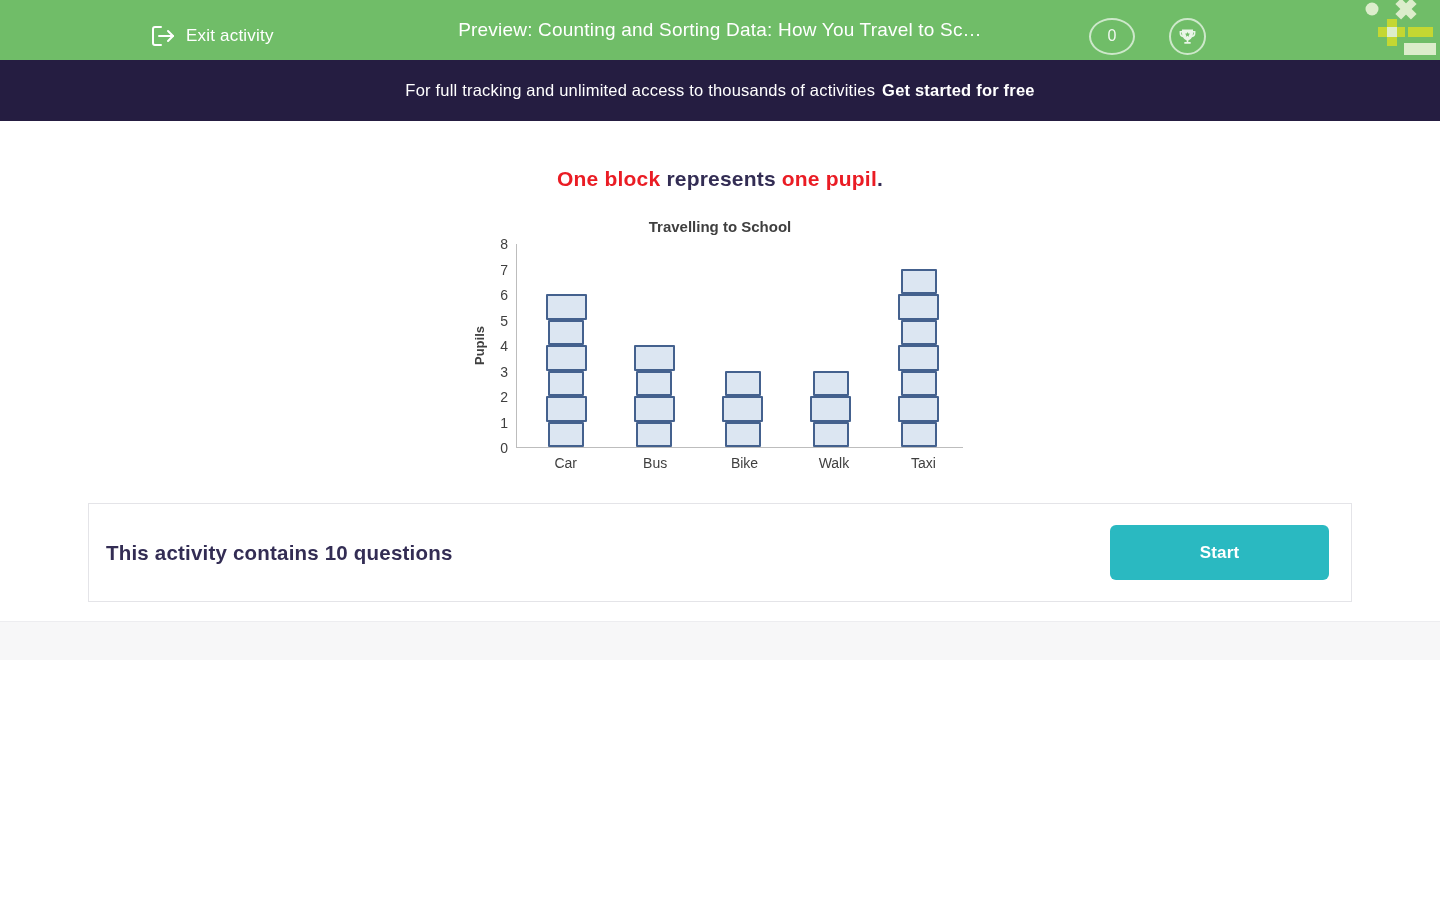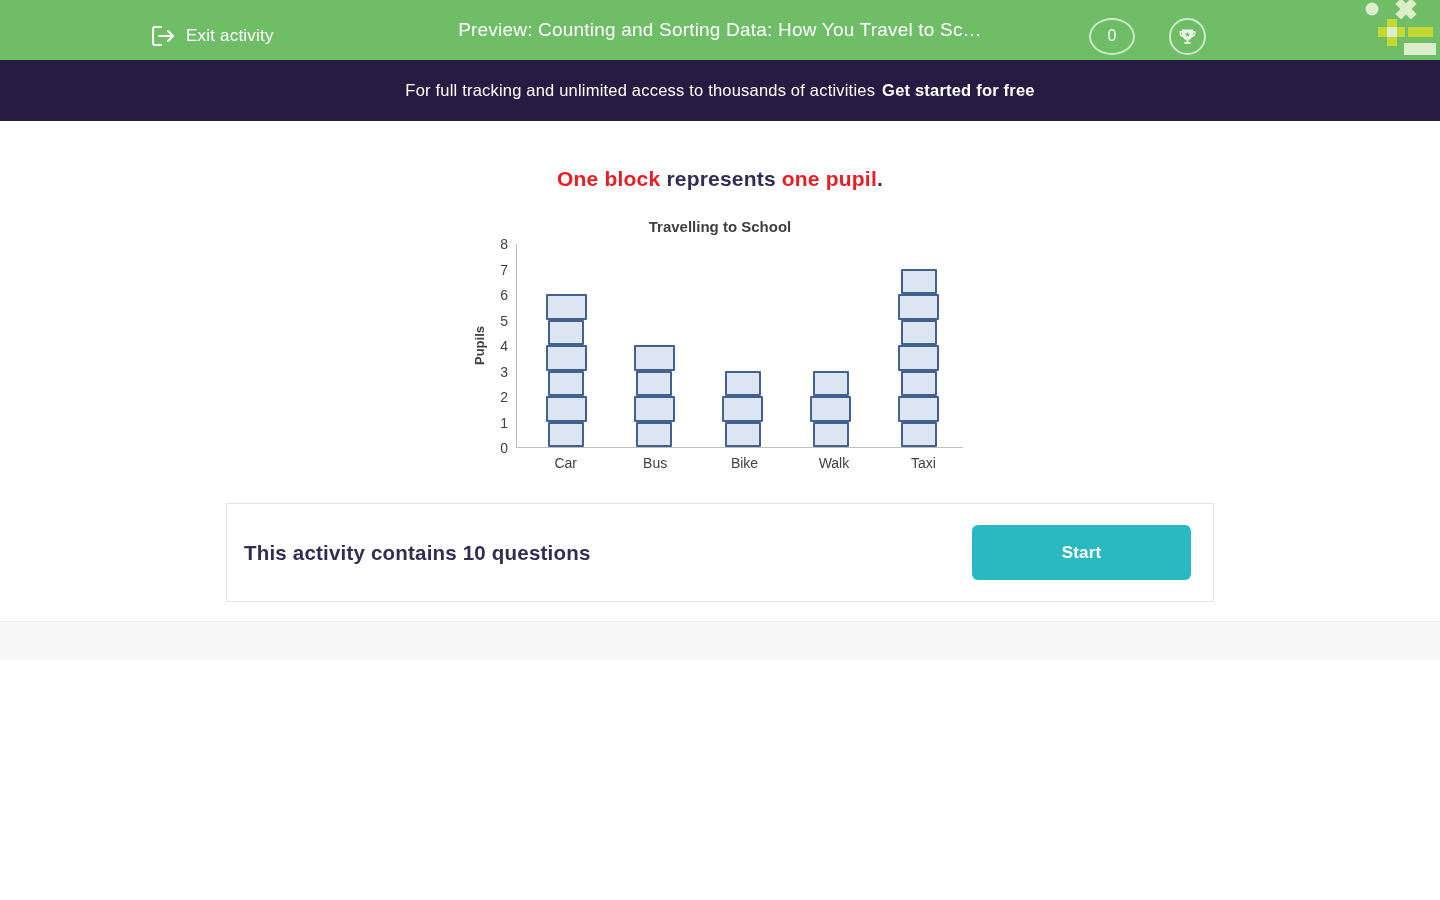--- a/index.html
+++ b/index.html
@@ -46,21 +46,21 @@
   .block { border:2px solid #44618e; background:#dce6f2; border-radius:1px; }
   .xlabels { display:flex; padding-left:51px; margin-top:7px; width:498px; }
   .xlabels span { flex:1; text-align:center; font-size:14px; color:#3f3f3f; }
 
   
   .explain { text-align:center; color:#332d54; font-size:21px; font-weight:600; line-height:31px;
     letter-spacing:.2px; }
   .explain-wrap { margin-top:32px; }
 
   
-  .card { width:988px; height:99px; margin:26px auto 0 auto; background:#ffffff;
+  .card { width:1264px; height:99px; margin:26px auto 0 auto; background:#ffffff;
     border:1px solid #e4e4e8; display:flex; align-items:center; justify-content:space-between;
     padding:0 22px 0 17px; }
   .card-text { color:#332d54; font-size:20.5px; font-weight:bold; letter-spacing:.2px; }
   .start-btn { width:219px; height:55px; background:#2ab9c1; border:none; border-radius:6px;
     color:#ffffff; font-size:17px; font-weight:bold; font-family:"Liberation Sans",sans-serif;
     cursor:pointer; letter-spacing:.2px; }
 
   
   .footer-gap { height:19px; background:#ffffff; }
   .footer-strip { height:39px; background:#f7f7f8; border-top:1px solid #ededf0; }

